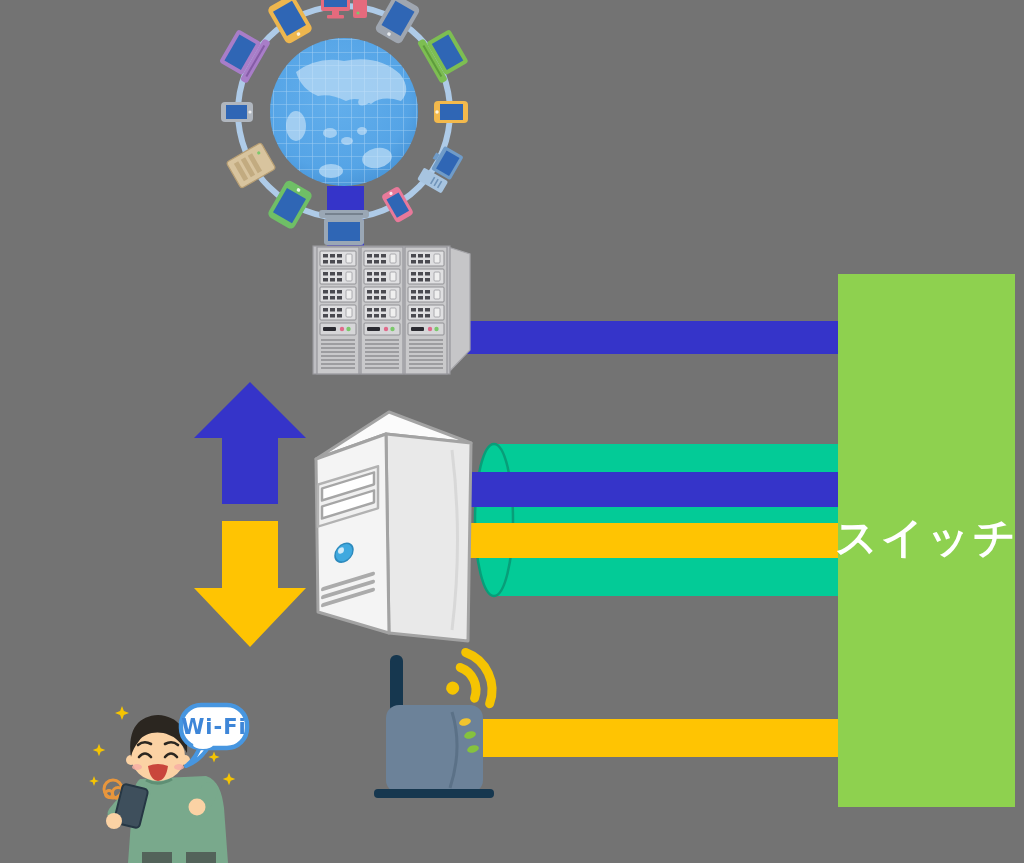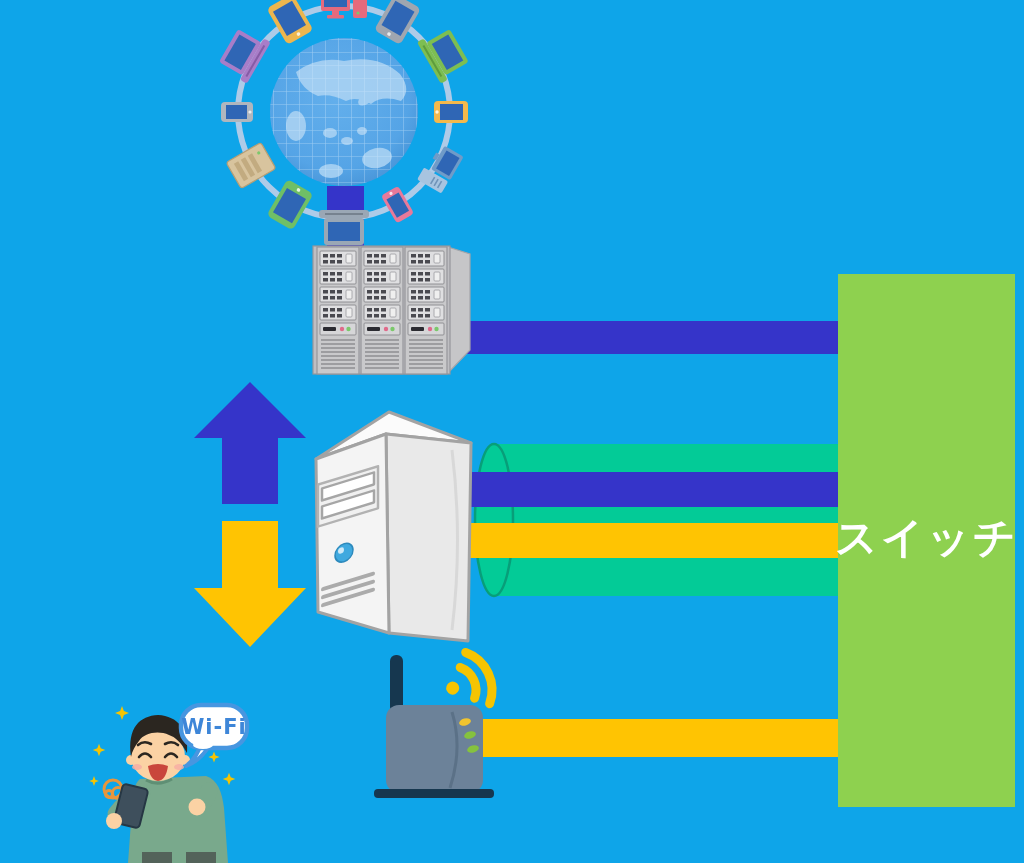--- a/index.html
+++ b/index.html
@@ -1,16 +1,16 @@
 <!DOCTYPE html>
 <html style="--blue: #3534C9; --teal: #03CB97; --yellow: #FFC402; --switchGreen: #8ED14F; --globeBlue: #58A7E8; --ringBlue: #AECBE8; --routerBody: #6C8299; --routerNavy: #16374F; --wifiYellow: #F5C402; --sweaterGreen: #79A98C; --bubbleBlue: #4796E0; --skin: #FBD2A4; --hair: #2B2620;"><head>
 <meta charset="utf-8">
 <style>
   html,body{margin:0;padding:0;background:#fff;}
-  .stage{position:relative;width:1024px;height:863px;background:#0ea5e9;overflow:hidden;
+  .stage{position:relative;width:1024px;height:863px;background:#737373;overflow:hidden;
          font-family:"DejaVu Sans","Liberation Sans",sans-serif;}
   svg{display:block;}
   text{font-family:"DejaVu Sans","Liberation Sans",sans-serif;}
   .switch-label{font-size:42px;font-weight:600;letter-spacing:3px;fill:#fff;}
   .wifi-label{font-size:21px;font-weight:bold;fill:#3E86D8;letter-spacing:1px;}
 </style>
 </head>
 <body>
 
 <div class="stage">

